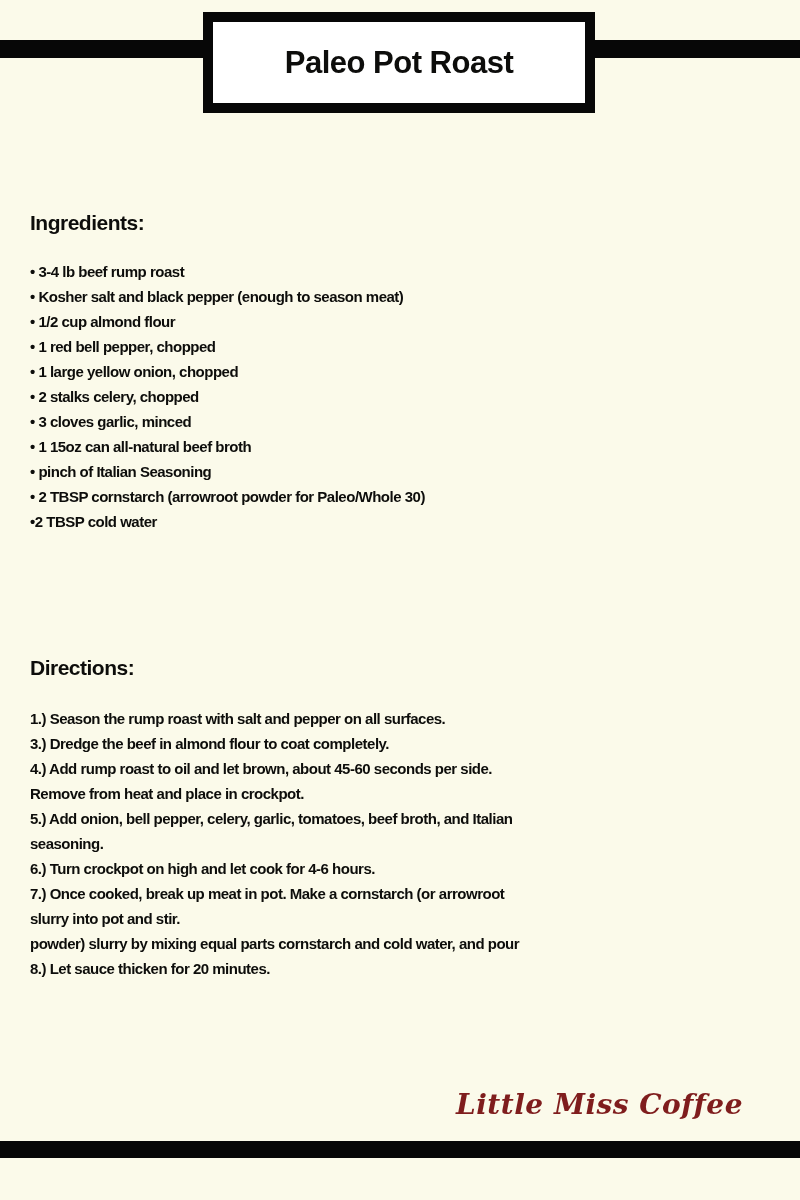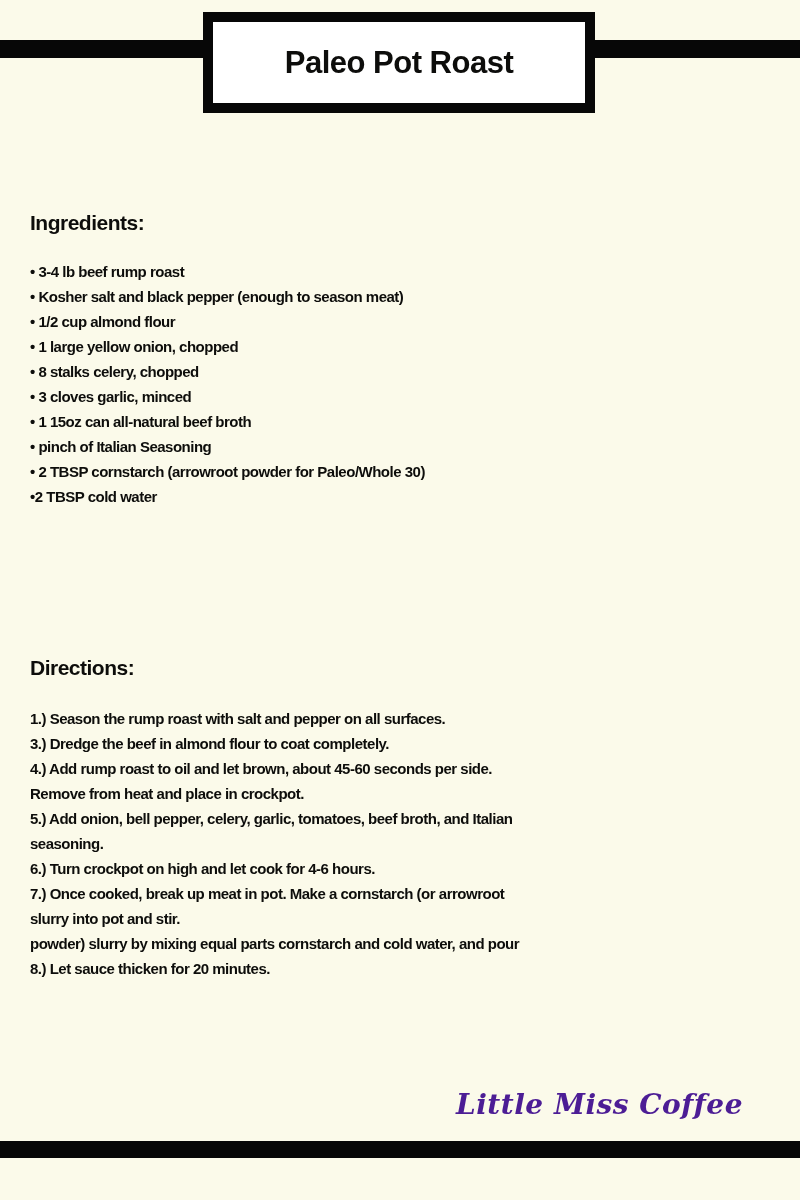--- a/index.html
+++ b/index.html
@@ -73,21 +73,21 @@
   }
   .signature {
     position: absolute;
     top: 1088px;
     right: 57px;
     font-family: "DejaVu Serif", serif;
     font-style: italic;
     font-weight: bold;
     font-size: 28px;
     letter-spacing: 0.5px;
-    color: #4c1d95;
+    color: #7f1d1d;
     white-space: nowrap;
     z-index: 2;
   }
 </style>
 </head>
 <body>
 
 <div class="page">
 
   <div class="top-bar"></div>
@@ -95,22 +95,23 @@
   <div class="title-box">
     <h1 class="title">Paleo Pot Roast</h1>
   </div>
 
   <h2 class="section-heading ing-heading">Ingredients:</h2>
 
   <div class="text-list ing-list">
     <div class="line">• 3-4 lb beef rump roast</div>
     <div class="line">• Kosher salt and black pepper (enough to season meat)</div>
     <div class="line">• 1/2 cup almond flour</div>
+    <div class="line">• 1 red bell pepper, chopped</div>
     <div class="line">• 1 large yellow onion, chopped</div>
-    <div class="line">• 8 stalks celery, chopped</div>
+    <div class="line">• 2 stalks celery, chopped</div>
     <div class="line">• 3 cloves garlic, minced</div>
     <div class="line">• 1 15oz can all-natural beef broth</div>
     <div class="line">• pinch of Italian Seasoning</div>
     <div class="line">• 2 TBSP cornstarch (arrowroot powder for Paleo/Whole 30)</div>
     <div class="line">•2 TBSP cold water</div>
   </div>
 
   <h2 class="section-heading dir-heading">Directions:</h2>
 
   <div class="text-list dir-list">

